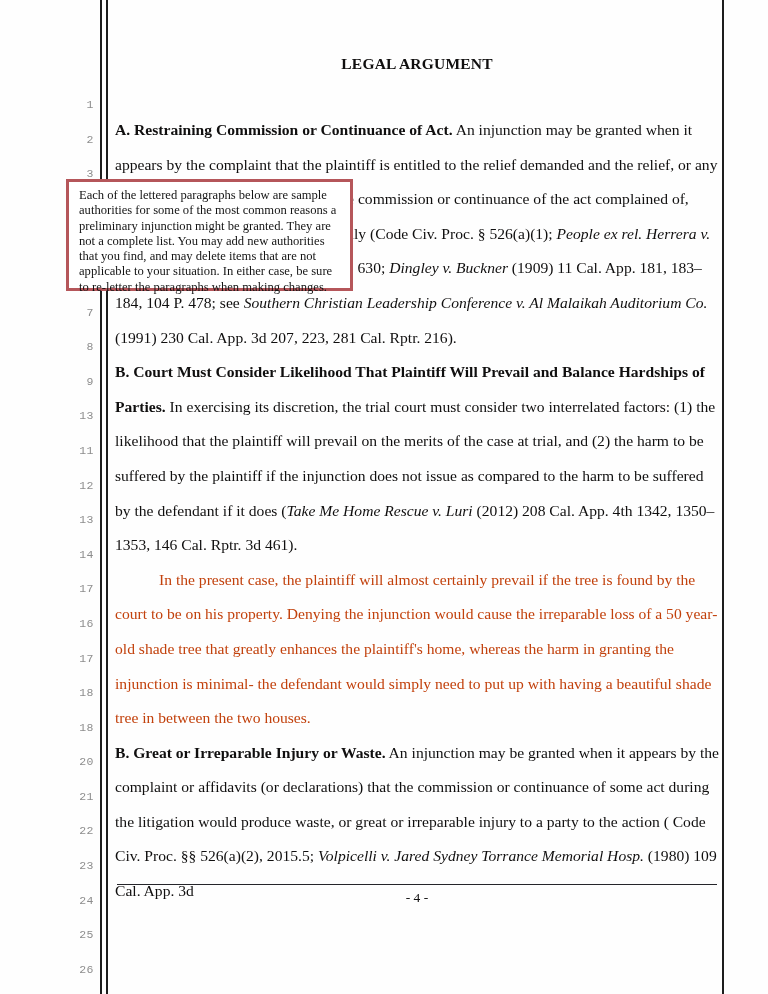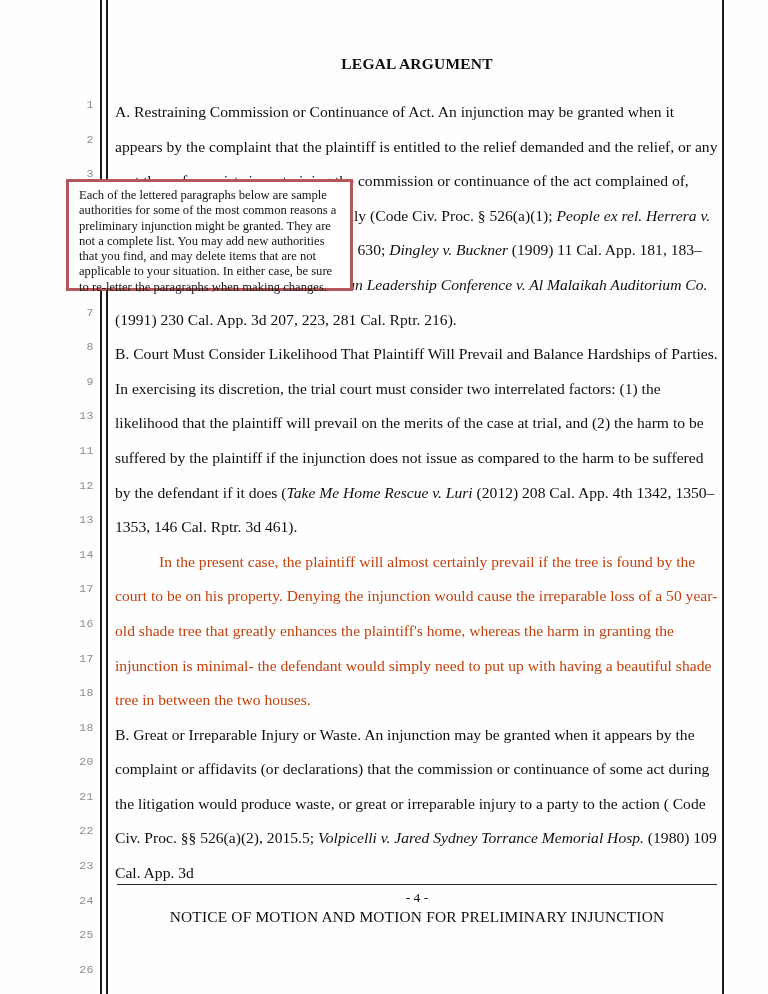--- a/index.html
+++ b/index.html
@@ -60,30 +60,30 @@
     width: 604px;
   }
 
   .heading-center {
     text-align: center;
     font-weight: bold;
     font-size: 15.5px;
     letter-spacing: .2px;
   }
   .heading-num { margin: 0 0 24px 0; }
-  .heading-title { margin: 0 0 22px 0; text-align: center; }
+  .heading-title { margin: 0 0 40px 0; text-align: center; }
 
   p.para {
     margin: 0;
     font-size: 15.6px;
     line-height: 34.6px;
     text-align: left;
     white-space: normal;
   }
-  p.para b { font-weight: normal; }
+  p.para b { font-weight: bold; }
   p.para i { font-style: italic; }
 
   p.indent { text-indent: 44px; }
 
   .user-text { color: #c2410c; }
 
   
   #footer {
     position: absolute;
     left: 117px;
@@ -177,20 +177,19 @@
 
     <p class="para indent user-text">In the present case, the plaintiff will almost certainly prevail if the tree is found by the court to be on his property. Denying the injunction would cause the irreparable loss of a 50 year-old shade tree that greatly enhances the plaintiff's home, whereas the harm in granting the injunction is minimal- the defendant would simply need to put up with having a beautiful shade tree in between the two houses.</p>
 
     <p class="para"><b>B. Great or Irreparable Injury or Waste.</b><span> An injunction may be granted when it appears by the complaint or affidavits (or declarations) that the commission or continuance of some act during the litigation would produce waste, or great or irreparable injury to a party to the action ( Code Civ. Proc. §§ 526(a)(2),  2015.5; </span><i>Volpicelli v. Jared Sydney Torrance Memorial Hosp.</i><span> (1980) 109 Cal. App. 3d</span></p>
 
   </div>
 
   <div id="footer">
     <div class="divider"></div>
     <p class="page-no">- 4 -</p>
-    <p class="doc-title">NOTICE OF MOTION AND MOTION FOR PRELIMINARY INJUNCTION</p>
   </div>
 
   <div id="annotation-box">
     <p>Each of the lettered paragraphs below are sample authorities for some of the most common reasons a preliminary injunction might be granted. They are not a complete list. You may add new authorities that you find, and may delete items that are not applicable to your situation. In either case, be sure to re-letter the paragraphs when making changes.</p>
   </div>
 
 </div>
 
 </body></html>

